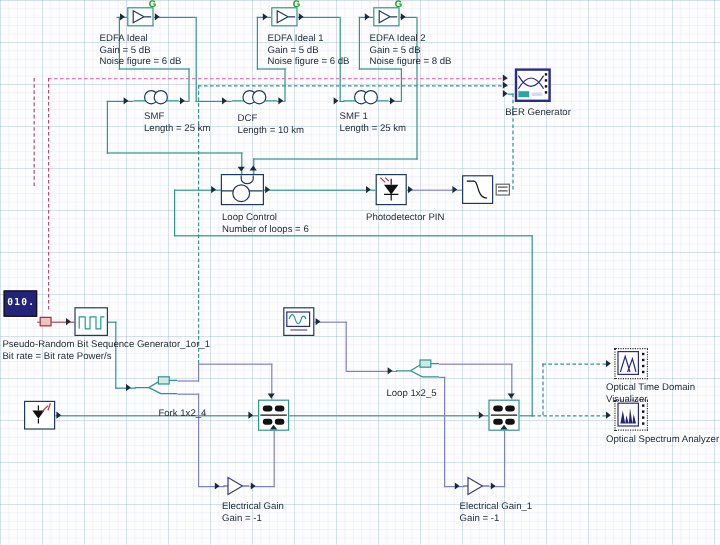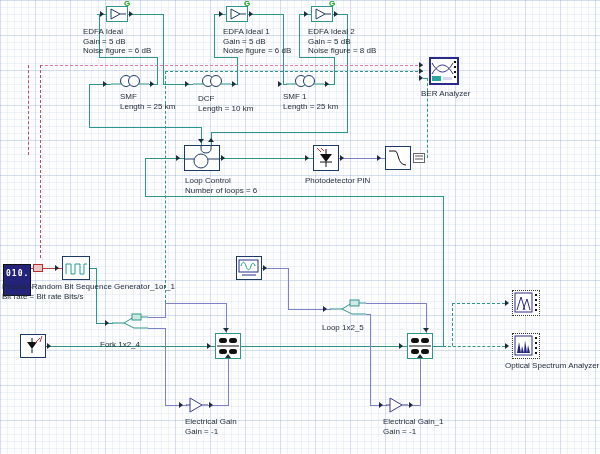--- a/index.html
+++ b/index.html
@@ -182,21 +182,21 @@
     <span><svg width="24" height="22" viewBox="0 0 24 22">
           <path d="M3 4 H9 C13 4 11 18 20 18" fill="none" stroke="#111"></path>
         </svg></span>
   </div>
   <div class="blk" style="left:413px;top:153px;width:12px;height:10px;border-color:#666">
     <span><svg width="10" height="8" viewBox="0 0 10 8">
           <path d="M1 2 H9 M1 5 H9" stroke="#555"></path>
         </svg></span>
   </div>
 
-  <div class="blk" style="left:3px;top:264px;width:28px;height:32px;background:#23237a;border-color:#111">
+  <div class="blk" style="left:3px;top:242px;width:28px;height:22px;background:#23237a;border-color:#111">
     <span class="prbstx">010.</span>
   </div>
 
   <div class="blk" style="left:62px;top:256px;width:28px;height:24px">
     <span><svg width="26" height="22" viewBox="0 0 26 22">
           <path d="M3 17 V7 H8 V17 H12 V7 H17 V17 H21 V7 H24" fill="none" stroke="#1f9e8e"></path>
         </svg></span>
   </div>
 
   <div class="blk" style="left:236px;top:256px;width:26px;height:24px">
@@ -329,27 +329,28 @@
 Noise figure = 6 dB</div>
   <div class="lbl" style="left:308px;top:27px">EDFA Ideal 2
 Gain = 5 dB
 Noise figure = 8 dB</div>
   <div class="lbl" style="left:120px;top:92px">SMF
 Length = 25 km</div>
   <div class="lbl" style="left:198px;top:94px">DCF
 Length = 10 km</div>
   <div class="lbl" style="left:283px;top:92px">SMF 1
 Length = 25 km</div>
-  <div class="lbl" style="left:421px;top:89px">BER Analyzer</div>
+  <div class="lbl" style="left:421px;top:89px">BER Generator</div>
   <div class="lbl" style="left:185px;top:176px">Loop Control
 Number of loops = 6</div>
   <div class="lbl" style="left:305px;top:176px">Photodetector PIN</div>
   <div class="lbl" style="left:2px;top:282px">Pseudo-Random Bit Sequence Generator_1or_1
-Bit rate = Bit rate Bits/s</div>
-  <div class="lbl" style="left:100px;top:340px">Fork 1x2_4</div>
+Bit rate = Bit rate Power/s</div>
+  <div class="lbl" style="left:132px;top:340px">Fork 1x2_4</div>
   <div class="lbl" style="left:322px;top:323px">Loop 1x2_5</div>
   <div class="lbl" style="left:185px;top:417px">Electrical Gain
 Gain = -1</div>
   <div class="lbl" style="left:383px;top:417px">Electrical Gain_1
 Gain = -1</div>
+  <div class="lbl" style="left:505px;top:318px">Optical Time Domain Visualizer</div>
   <div class="lbl" style="left:505px;top:361px">Optical Spectrum Analyzer</div>
 
 </div>
 
 </body></html>

